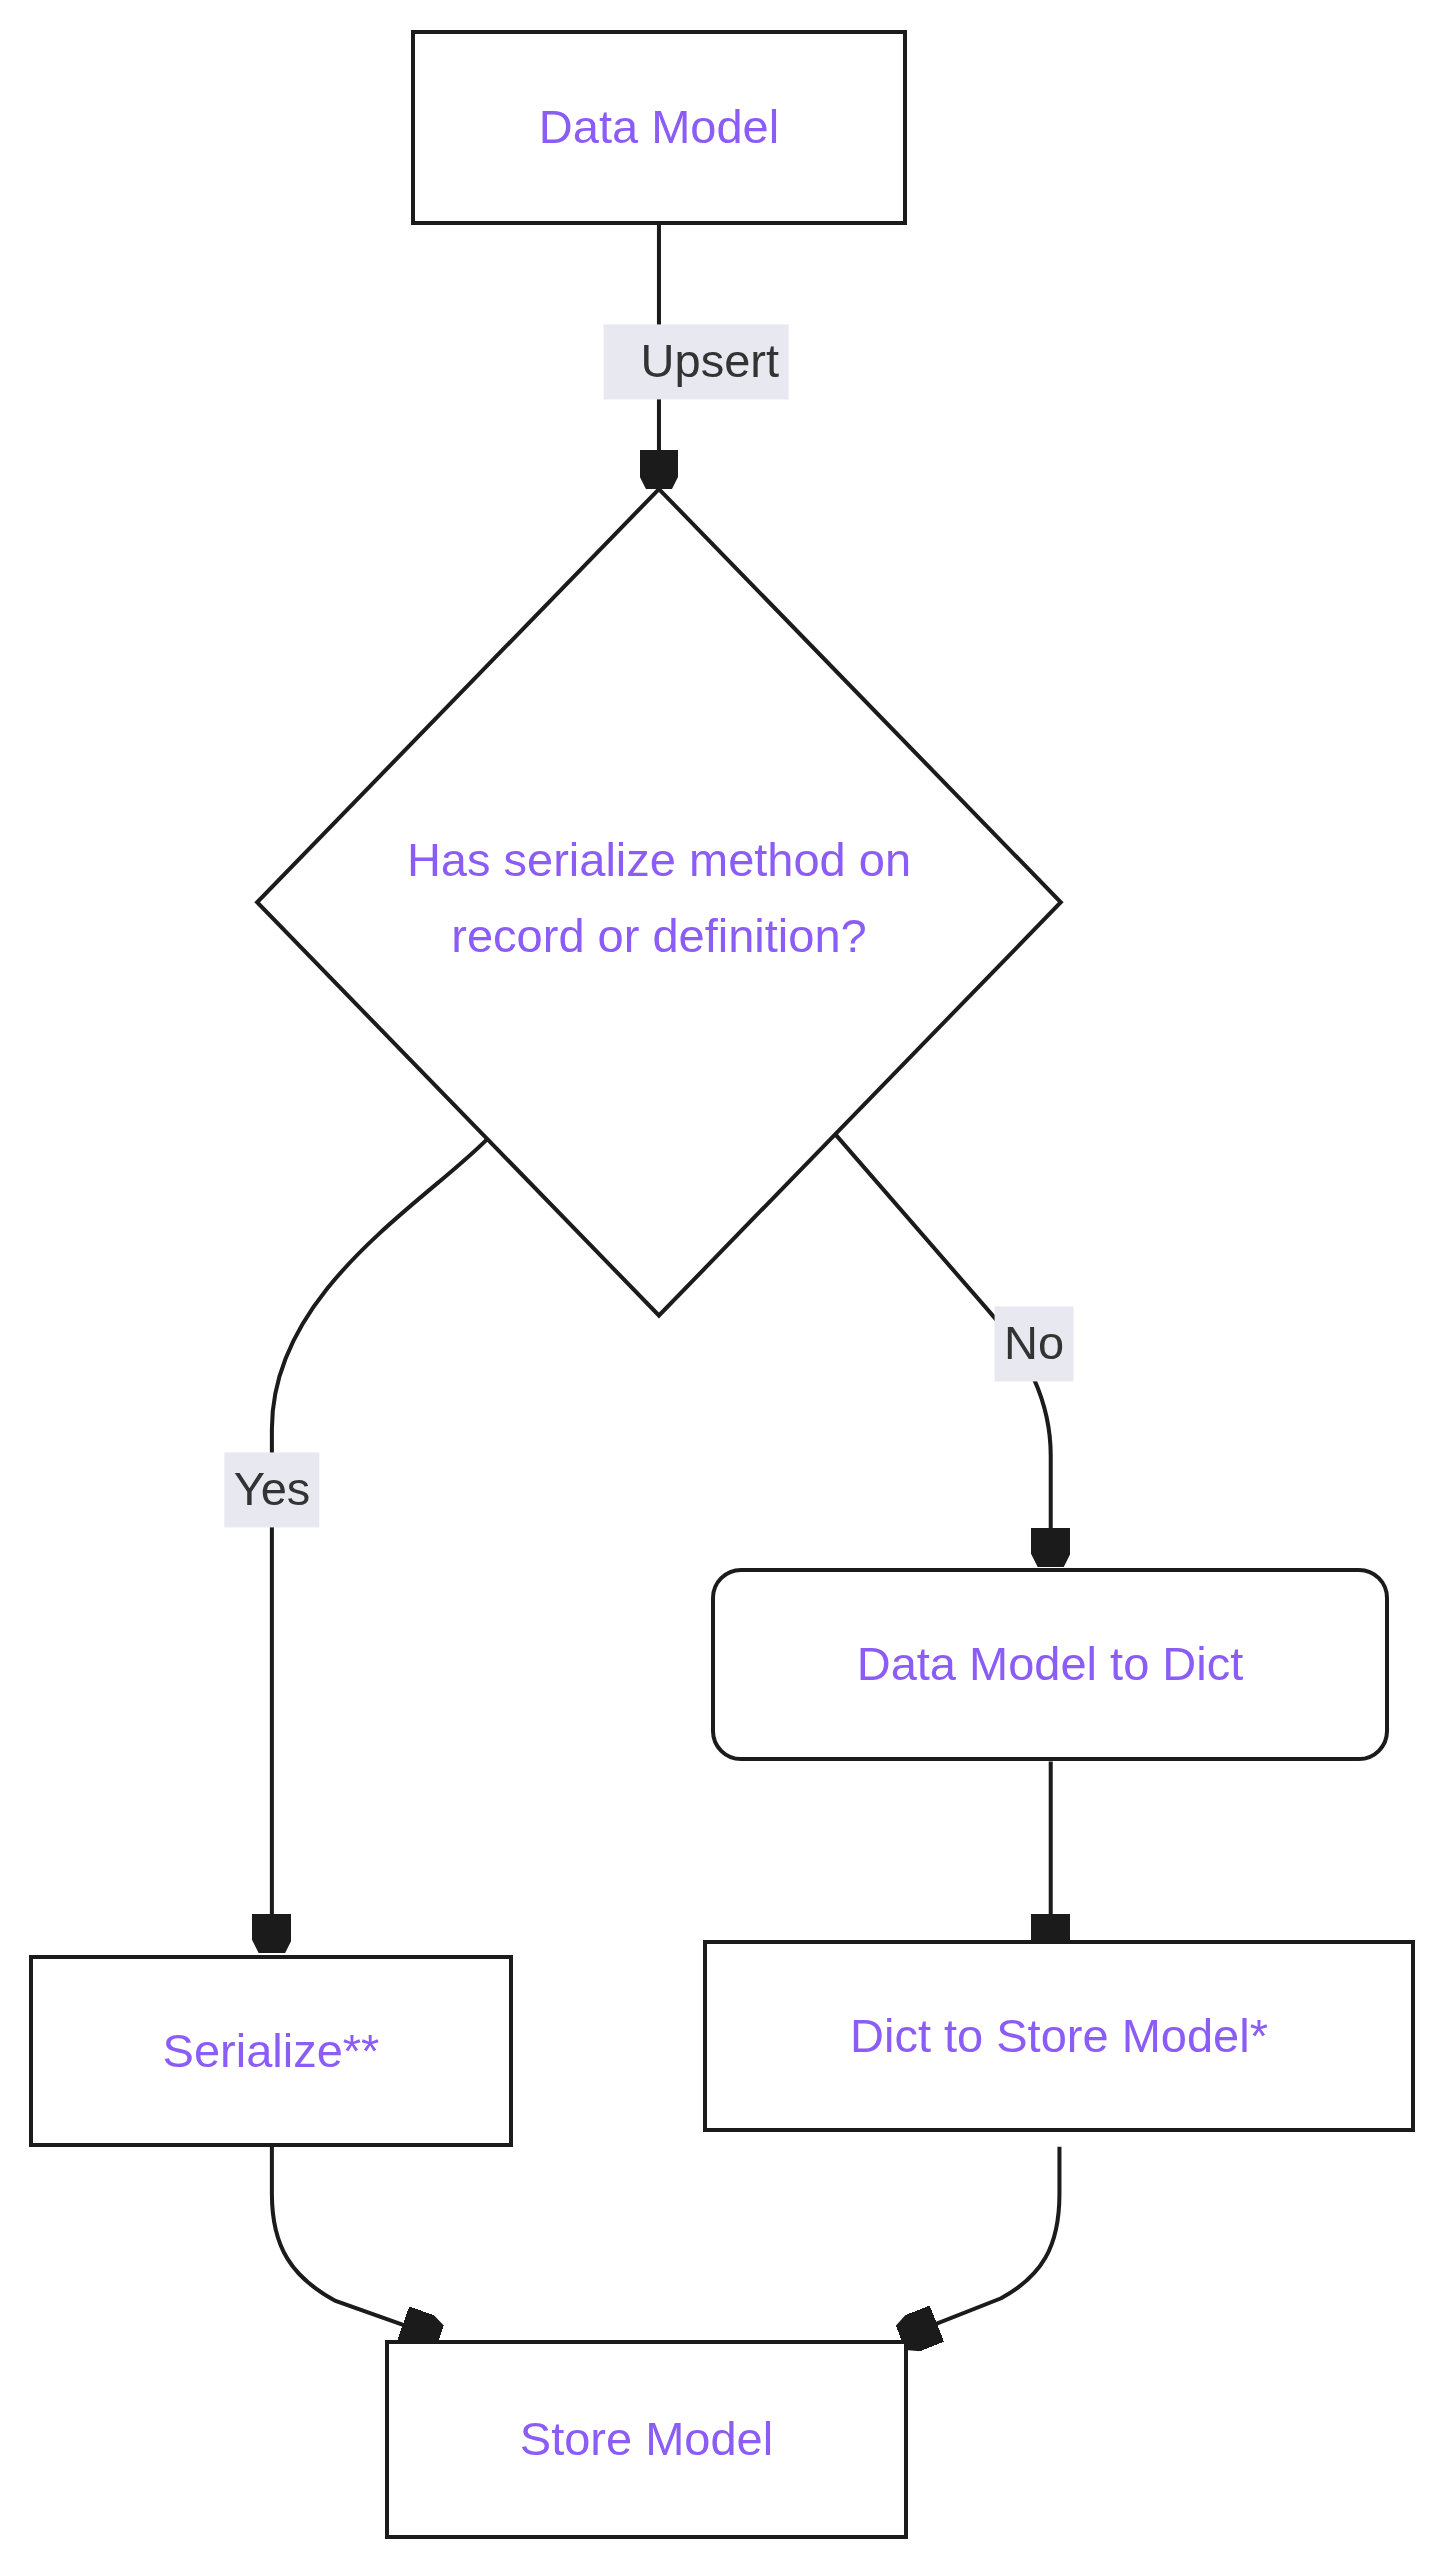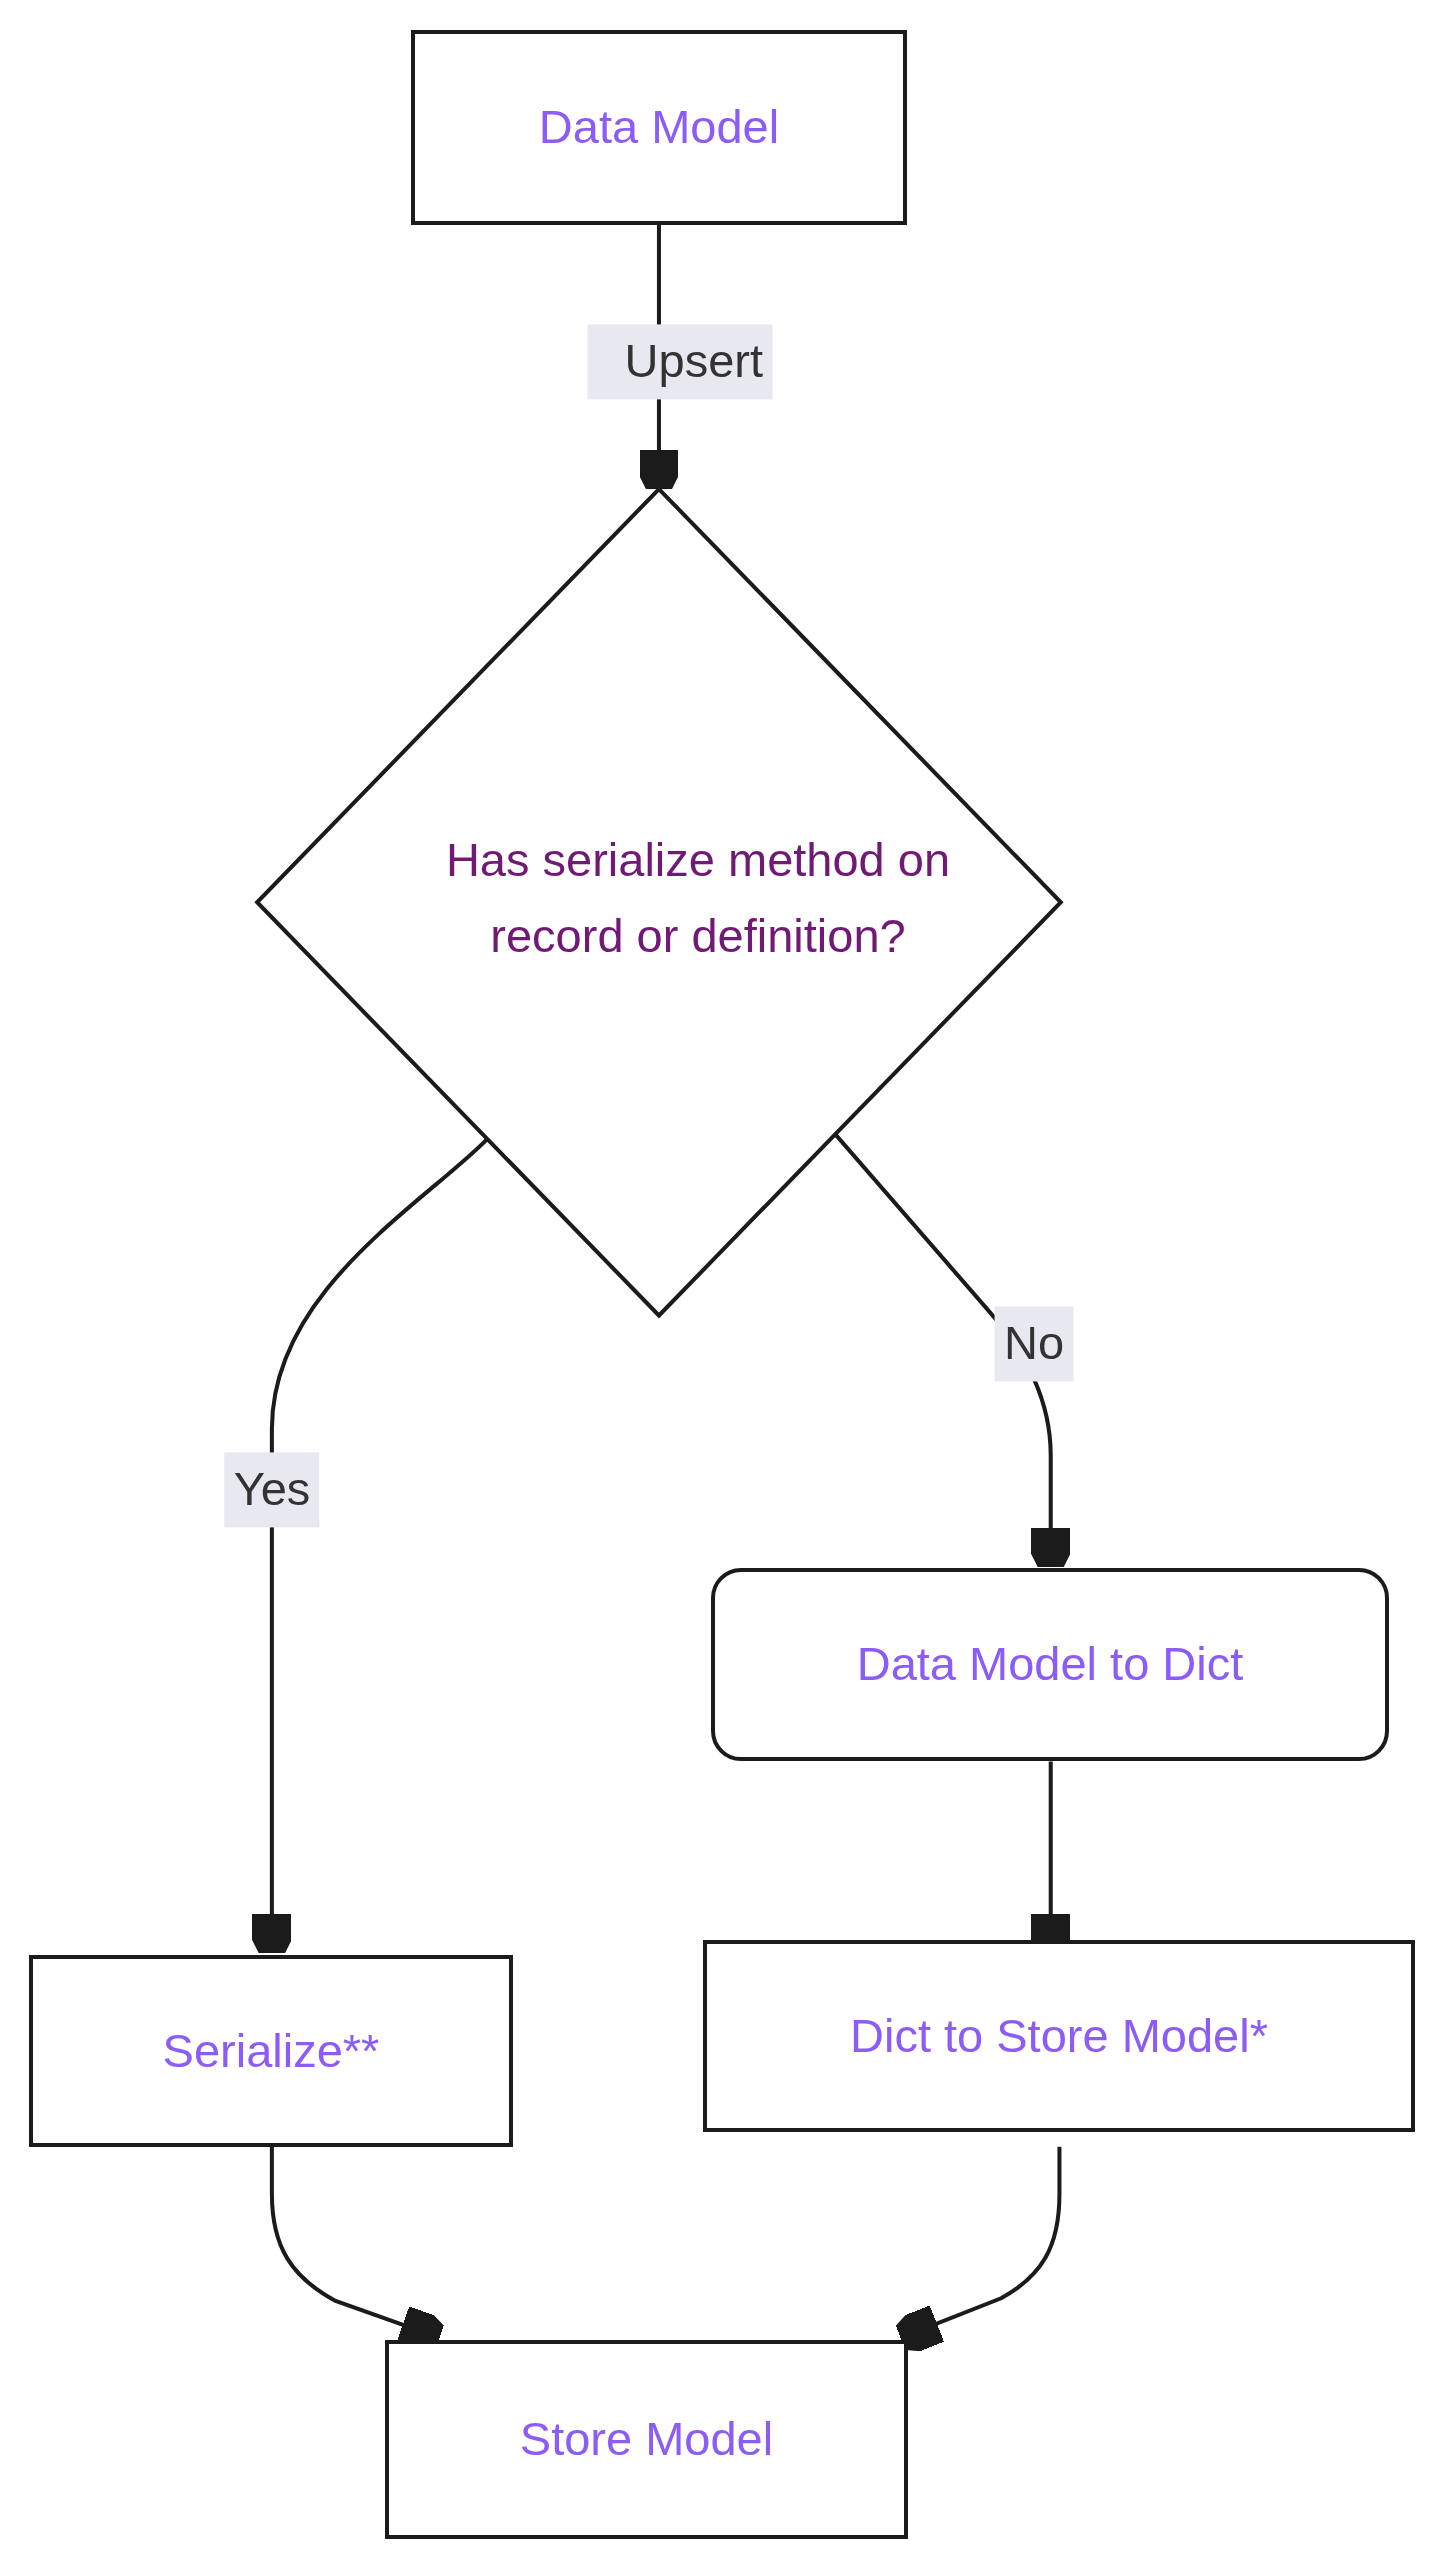--- a/index.html
+++ b/index.html
@@ -32,40 +32,40 @@
     text-align: center;
     white-space: nowrap;
   }
   .node-data-model        { left: 411px;  top: 29.5px;   width: 496px;  height: 195px; }
   .node-data-model-to-dict{ left: 711px; top: 1568px; width: 678px; height: 193px; border-radius: 30px; }
   .node-serialize         { left: 29px;   top: 1955px; width: 484px;  height: 192px; }
   .node-dict-to-store     { left: 703px; top: 1940px; width: 712px; height: 192px; }
   .node-store-model       { left: 385px;  top: 2340px; width: 523px;  height: 199px; }
   .decision-text {
     position: absolute;
-    left: 698px; top: 898px;
+    left: 659px; top: 898px;
     transform: translate(-50%, -50%);
     width: 738px;
     font-size: 47px;
     line-height: 1.62;
     text-align: center;
-    color: #701a75;
+    color: #8b5cf6;
   }
   .decision-text span { display: block; }
   .edge-label {
     position: absolute;
     transform: translate(-50%, -50%);
     background: #e8e8f1;
     color: #333333;
     font-size: 47px;
     line-height: 1.2;
     padding: 9.4px 9.4px;
     white-space: nowrap;
   }
-  .edge-label-upsert { left: 680px;  top: 362px; padding-left: 37px;  }
+  .edge-label-upsert { left: 696px;  top: 362px; padding-left: 37px;  }
   .edge-label-yes    { left: 272px;  top: 1490px; }
   .edge-label-no     { left: 1014px; top: 1344px; margin-left: 20px; }
 </style>
 </head>
 <body>
 
 <div class="canvas">
 
   <svg class="edges-layer" viewBox="0 0 2143 3840" xmlns="http://www.w3.org/2000/svg">
     <defs>

